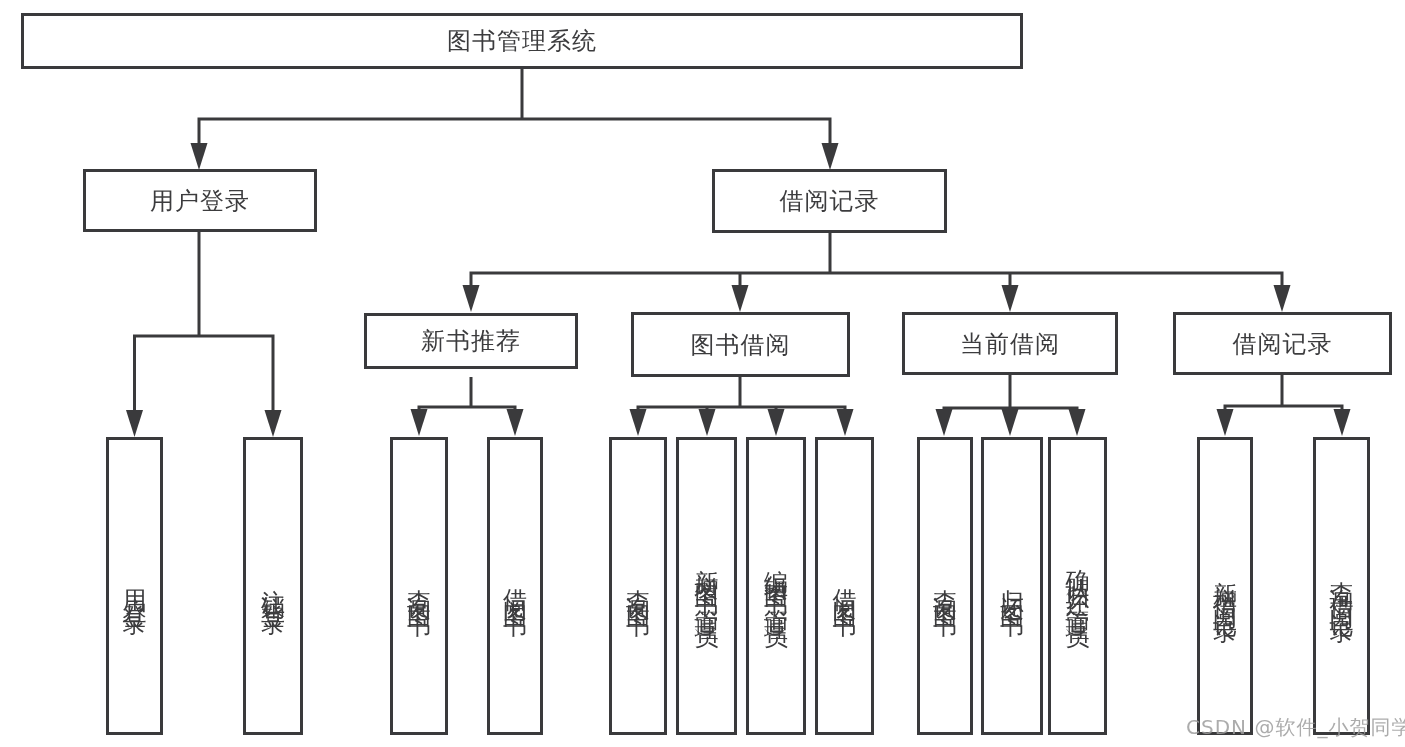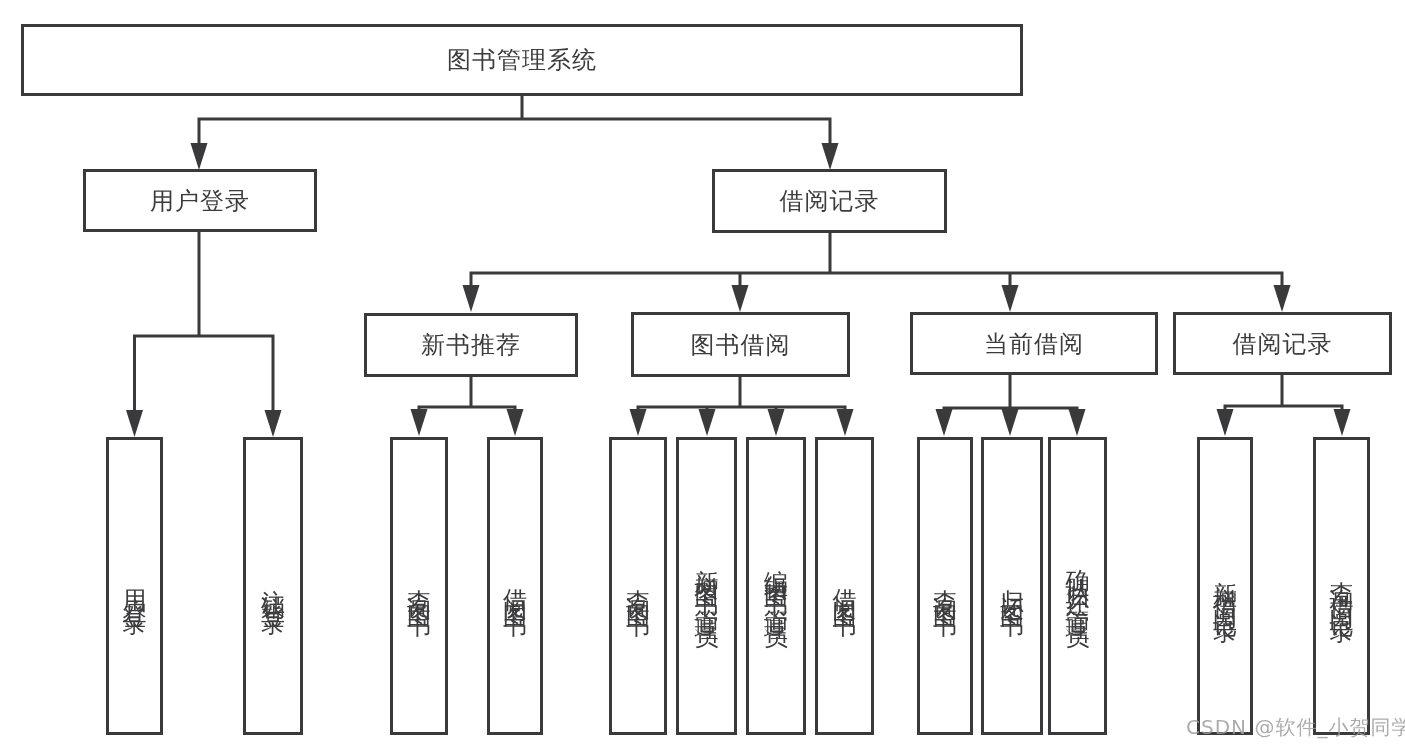--- a/index.html
+++ b/index.html
@@ -92,38 +92,38 @@
       <polygon points="1010,436 1001.5,409 1018.5,409" fill="#3a3a3c" stroke="none"></polygon>
       <polygon points="1077,436 1068.5,409 1085.5,409" fill="#3a3a3c" stroke="none"></polygon>
     </g>
     <g>
       <path d="M1282,375 V406 M1223.5,406 H1343.5 M1225,406 V413 M1342,406 V413"></path>
       <polygon points="1225,436 1216.5,409 1233.5,409" fill="#3a3a3c" stroke="none"></polygon>
       <polygon points="1342,436 1333.5,409 1350.5,409" fill="#3a3a3c" stroke="none"></polygon>
     </g>
   </svg>
 
-  <div class="node h-label" style="left:21px; top:24px; width:1002px; height:72px;">
+  <div class="node h-label" style="left:21px; top:13px; width:1002px; height:56px;">
     <span>图书管理系统</span>
   </div>
 
   <div class="node h-label" style="left:83px; top:169px; width:234px; height:63px;">
     <span>用户登录</span>
   </div>
   <div class="node h-label" style="left:712px; top:169px; width:235px; height:64px;">
     <span>借阅记录</span>
   </div>
 
-  <div class="node h-label" style="left:364px; top:313px; width:214px; height:64px;">
+  <div class="node h-label" style="left:364px; top:313px; width:214px; height:56px;">
     <span>新书推荐</span>
   </div>
   <div class="node h-label" style="left:631px; top:312px; width:219px; height:65px;">
     <span>图书借阅</span>
   </div>
-  <div class="node h-label" style="left:902px; top:312px; width:248px; height:63px;margin-left:8px;">
+  <div class="node h-label" style="left:902px; top:312px; width:216px; height:63px;">
     <span>当前借阅</span>
   </div>
   <div class="node h-label" style="left:1173px; top:312px; width:219px; height:63px;">
     <span>借阅记录</span>
   </div>
 
   <div class="node leaf" style="left:106px; top:437px; width:57px; height:298px;">
     <span>用户登录</span>
   </div>
   <div class="node leaf" style="left:243px; top:437px; width:60px; height:298px;">

